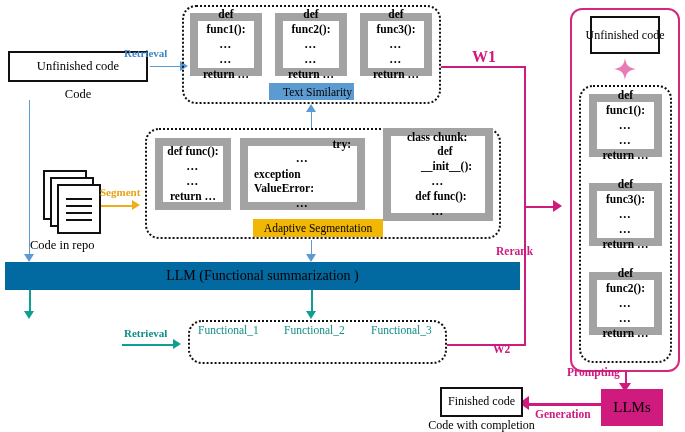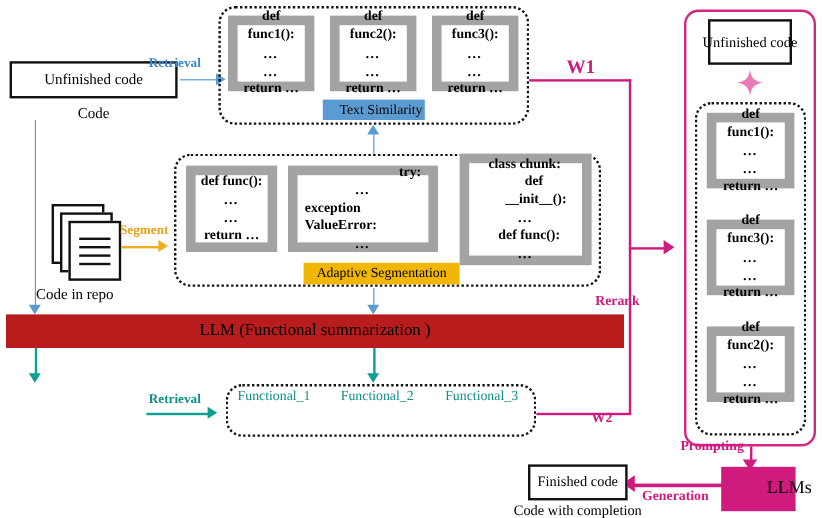--- a/index.html
+++ b/index.html
@@ -69,35 +69,34 @@
     justify-content: center;
     font-size: 11.5px;
     color: #000;
     white-space: nowrap;
   }
   .chip-blue { background: #5b9bd1; }
   .chip-amber { background: #f2b705; }
   .chip-teal { background: #14b8a6; }
 
   .tealbar {
-    background: #b91c1c;
+    background: #0369a1;
     display: flex;
     align-items: center;
     justify-content: center;
     font-size: 14px;
     color: #000;
   }
   .magentabox {
     background: #cf1a7e;
     display: flex;
     align-items: center;
-    justify-content: flex-start;
+    justify-content: center;
     font-size: 15px;
     color: #000;
-    padding-left: 38px;
   }
 
   
   .ln-h { height: 0; border-top-style: solid; }
   .ln-v { width: 0; border-left-style: solid; }
 
   .blue  { border-color: #5b9bd1; color: #2f7fc0; }
   .teal  { border-color: #0f9e92; color: #0f8f86; }
   .amber { border-color: #f0ad1e; color: #e8a317; }
   .pink  { border-color: #cf1a7e; color: #cf1a7e; }

